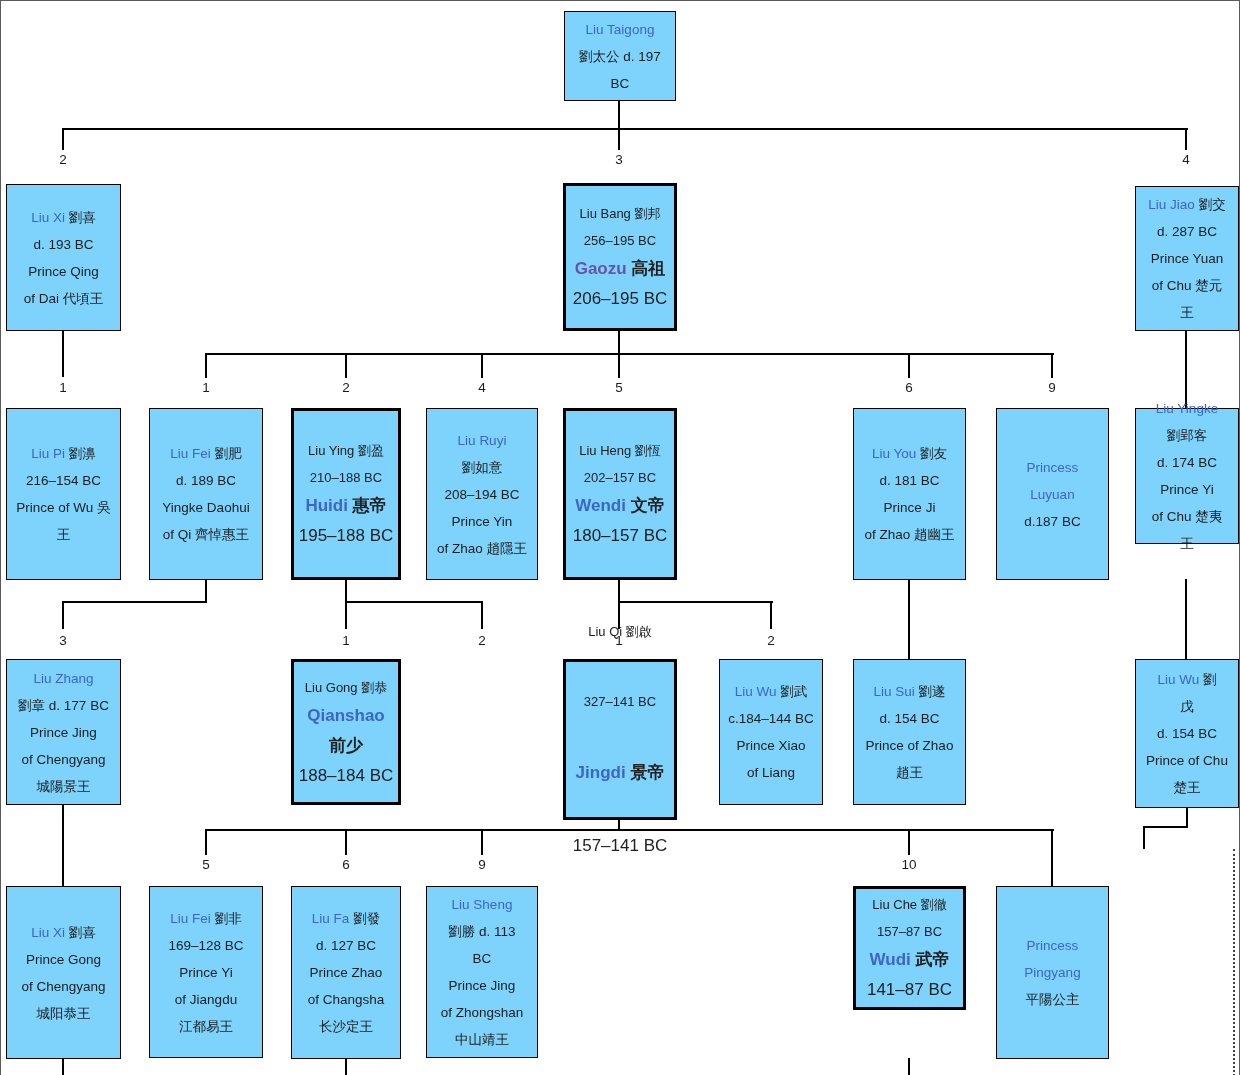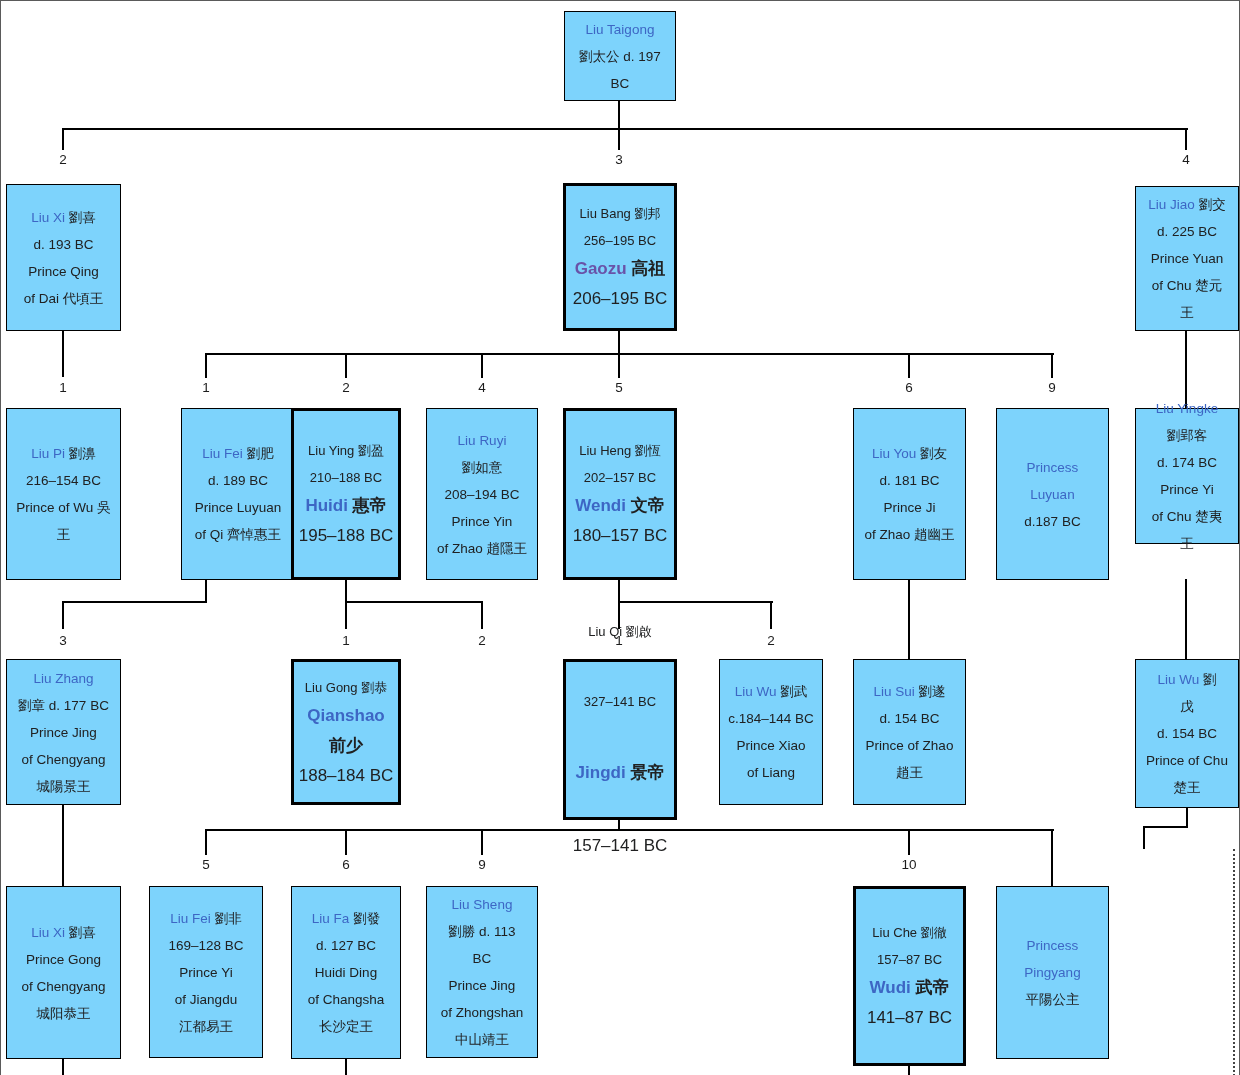--- a/index.html
+++ b/index.html
@@ -102,35 +102,35 @@
       <div class="tline"><span>of Dai 代頃王</span></div>
     </div>
     <div class="node emperor" style="left: 562px; top: 182px; width: 114px; height: 148px;">
       <div class="tline"><span class="sm">Liu Bang 劉邦</span></div>
       <div class="tline"><span class="sm">256–195 BC</span></div>
       <div class="tline"><span class="visited b big">Gaozu</span><span class="b big"> 高祖</span></div>
       <div class="tline"><span class="big">206–195 BC</span></div>
     </div>
     <div class="node" style="left: 1134px; top: 185px; width: 104px; height: 145px;">
       <div class="tline"><span class="link">Liu Jiao</span><span> 劉交</span></div>
-      <div class="tline"><span>d. 225 BC</span></div>
+      <div class="tline"><span>d. 287 BC</span></div>
       <div class="tline"><span>Prince Yuan</span></div>
       <div class="tline"><span>of Chu 楚元</span></div>
       <div class="tline"><span>王</span></div>
     </div>
     <div class="node" style="left: 5px; top: 407px; width: 115px; height: 172px;">
       <div class="tline"><span class="link">Liu Pi</span><span> 劉濞</span></div>
       <div class="tline"><span>216–154 BC</span></div>
       <div class="tline"><span>Prince of Wu 吳</span></div>
       <div class="tline"><span>王</span></div>
     </div>
-    <div class="node" style="left: 148px; top: 407px; width: 114px; height: 172px; margin-left: 32px;">
+    <div class="node" style="left: 148px; top: 407px; width: 114px; height: 172px;">
       <div class="tline"><span class="link">Liu Fei</span><span> 劉肥</span></div>
       <div class="tline"><span>d. 189 BC</span></div>
-      <div class="tline"><span>Prince Luyuan</span></div>
+      <div class="tline"><span>Yingke Daohui</span></div>
       <div class="tline"><span>of Qi 齊悼惠王</span></div>
     </div>
     <div class="node emperor" style="left: 290px; top: 407px; width: 110px; height: 172px; justify-content: center;">
       <div class="tline"><span class="sm">Liu Ying 劉盈</span></div>
       <div class="tline"><span class="sm">210–188 BC</span></div>
       <div class="tline"><span class="link b big">Huidi</span><span class="b big"> 惠帝</span></div>
       <div class="tline"><span class="big">195–188 BC</span></div>
     </div>
     <div class="node" style="left: 425px; top: 407px; width: 112px; height: 172px;">
       <div class="tline"><span class="link">Liu Ruyi</span></div>
@@ -211,33 +211,33 @@
     <div class="node" style="left: 148px; top: 885px; width: 114px; height: 172px;">
       <div class="tline"><span class="link">Liu Fei</span><span> 劉非</span></div>
       <div class="tline"><span>169–128 BC</span></div>
       <div class="tline"><span>Prince Yi</span></div>
       <div class="tline"><span>of Jiangdu</span></div>
       <div class="tline"><span>江都易王</span></div>
     </div>
     <div class="node" style="left: 290px; top: 885px; width: 110px; height: 173px;">
       <div class="tline"><span class="link">Liu Fa</span><span> 劉發</span></div>
       <div class="tline"><span>d. 127 BC</span></div>
-      <div class="tline"><span>Huidi Ding</span></div>
+      <div class="tline"><span>Prince Zhao</span></div>
       <div class="tline"><span>of Changsha</span></div>
       <div class="tline"><span>长沙定王</span></div>
     </div>
     <div class="node" style="left: 425px; top: 885px; width: 112px; height: 172px;">
       <div class="tline"><span class="link">Liu Sheng</span></div>
       <div class="tline"><span>劉勝 d. 113</span></div>
       <div class="tline"><span>BC</span></div>
       <div class="tline"><span>Prince Jing</span></div>
       <div class="tline"><span>of Zhongshan</span></div>
       <div class="tline"><span>中山靖王</span></div>
     </div>
-    <div class="node emperor" style="left: 852px; top: 885px; width: 113px; height: 180px;">
+    <div class="node emperor" style="left: 852px; top: 885px; width: 113px; height: 124px;">
       <div class="tline"><span class="sm">Liu Che 劉徹</span></div>
       <div class="tline"><span class="sm">157–87 BC</span></div>
       <div class="tline"><span class="link b big">Wudi</span><span class="b big"> 武帝</span></div>
       <div class="tline"><span class="big">141–87 BC</span></div>
     </div>
     <div class="node" style="left: 995px; top: 885px; width: 113px; height: 173px;">
       <div class="tline"><span class="link">Princess</span></div>
       <div class="tline"><span class="link">Pingyang</span></div>
       <div class="tline"><span>平陽公主</span></div>
     </div>

